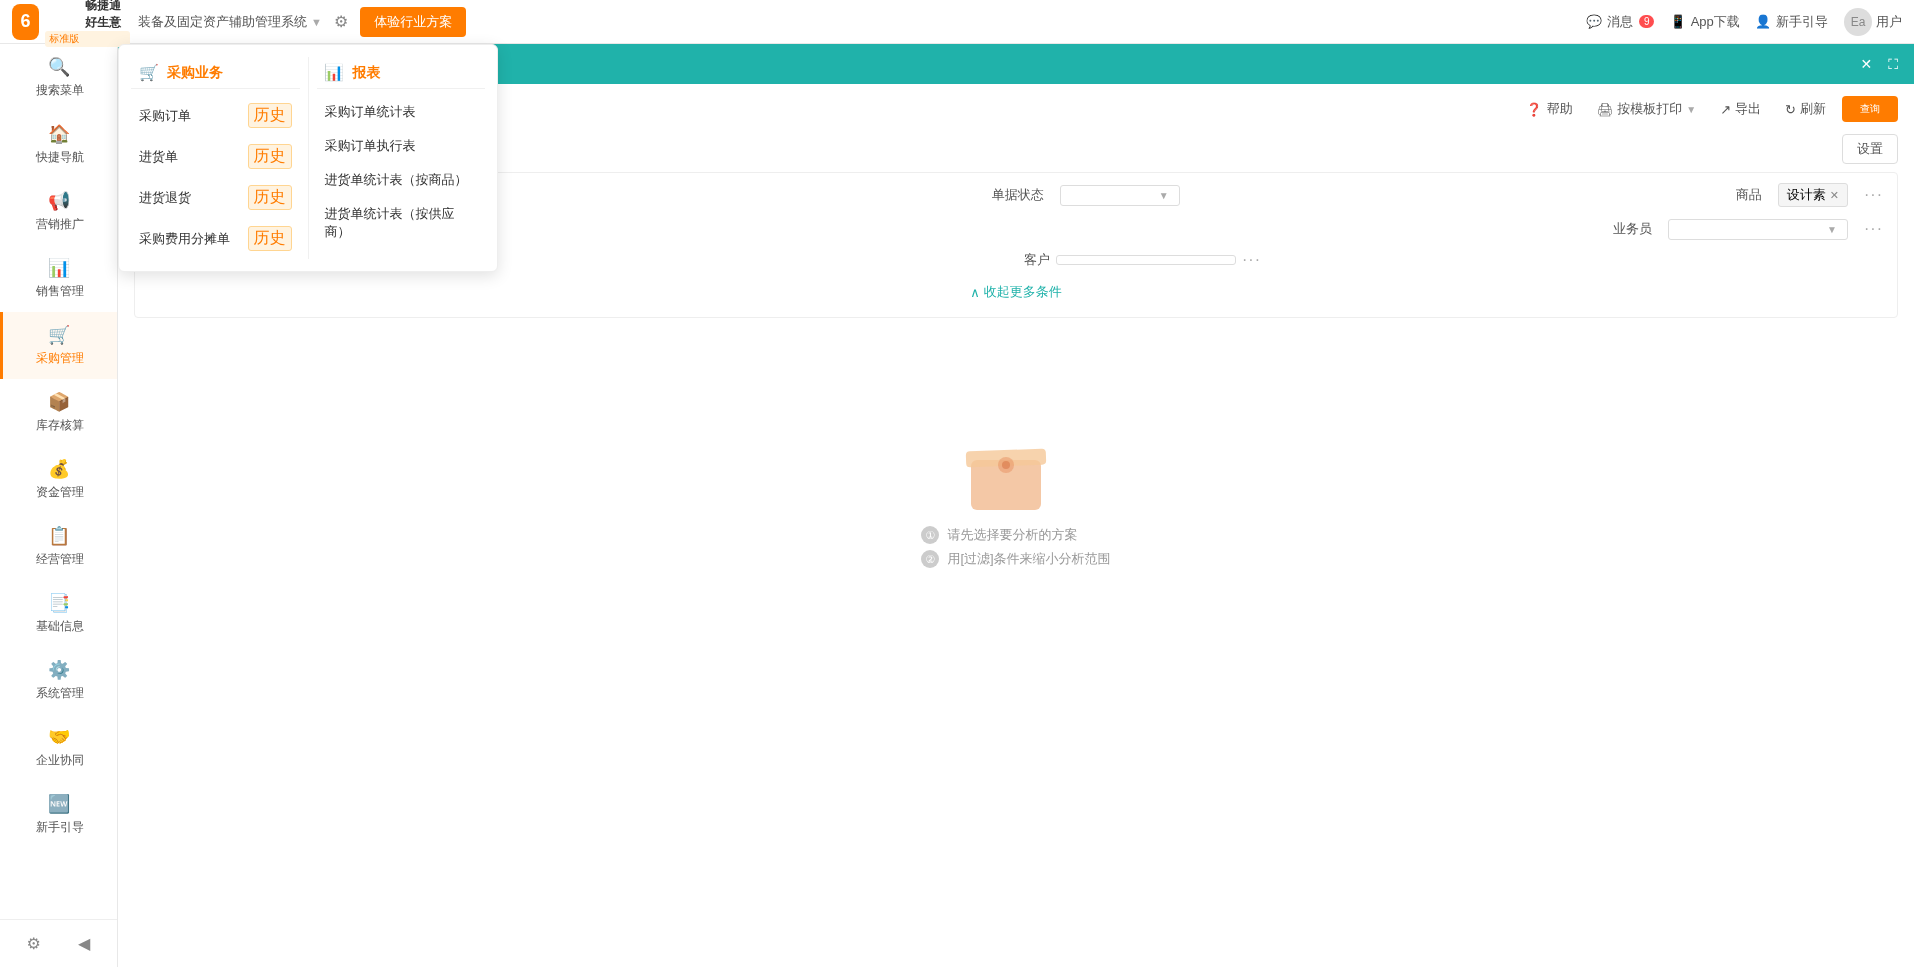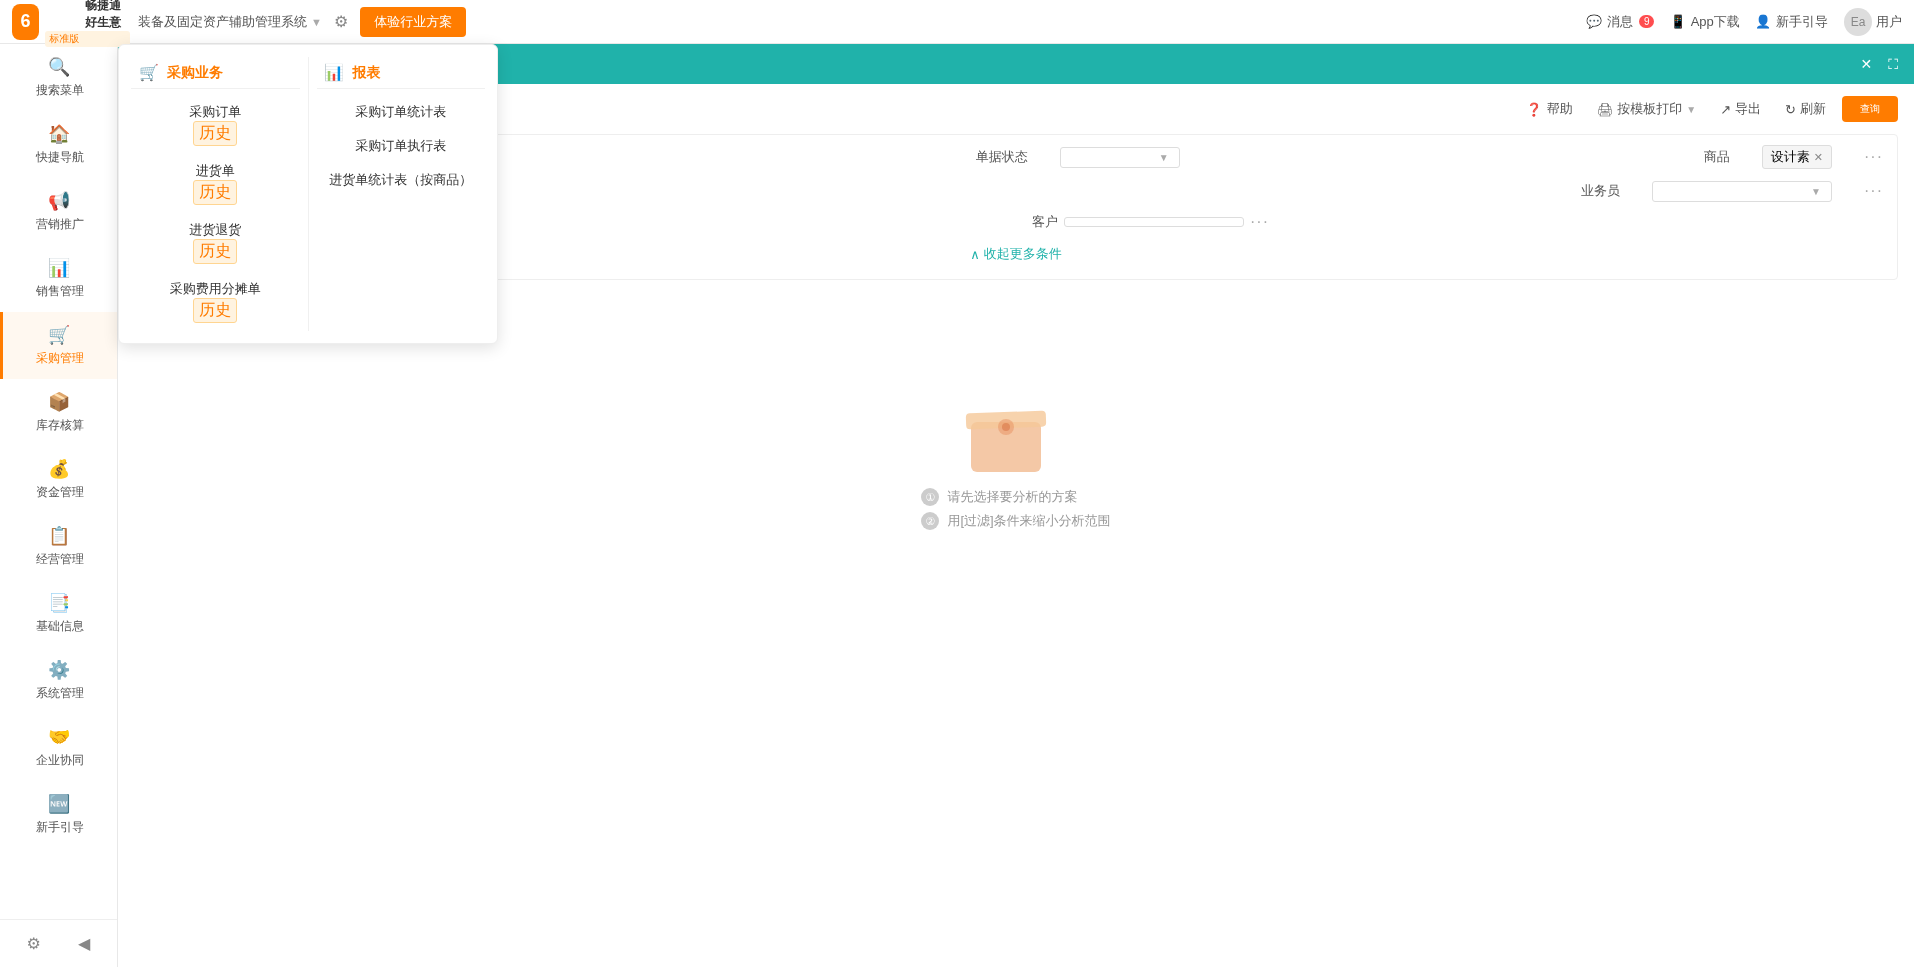--- a/index.html
+++ b/index.html
@@ -50,42 +50,42 @@
 
     
     .toolbar { display: flex; align-items: center; gap: 12px; margin-bottom: 12px; font-size: 13px; color: #888; }
     .toolbar-right { margin-left: auto; display: flex; align-items: center; gap: 8px; }
     .toolbar-btn { display: flex; align-items: center; gap: 4px; cursor: pointer; color: #555; padding: 4px 8px; }
     .query-btn { background: #ff7c00; color: white; border: none; border-radius: 4px; padding: 6px 18px; cursor: pointer; font-size: 10px; }
     .settings-btn { background: white; color: #555; border: 1px solid #ddd; border-radius: 4px; padding: 5px 14px; cursor: pointer; font-size: 13px; display: block; text-align: center; }
 
     
     .filter-area { background: #fff; border: 1px solid #eee; border-radius: 4px; padding: 10px 14px; margin-bottom: 12px; }
-    .filter-row { display: flex; align-items: center; gap: 32px; margin-bottom: 8px; flex-wrap: wrap; }
+    .filter-row { display: flex; align-items: center; gap: 16px; margin-bottom: 8px; flex-wrap: wrap; }
     .filter-row:last-child { margin-bottom: 0; }
     .filter-label { color: #555; white-space: nowrap; font-size: 13px; }
     .filter-tag { display: inline-flex; align-items: center; background: #f5f5f5; border: 1px solid #ddd; border-radius: 3px; padding: 2px 8px; gap: 4px; font-size: 13px; }
     .filter-tag-close { color: #888; cursor: pointer; font-size: 11px; }
     .filter-select { display: flex; align-items: center; gap: 4px; border: 1px solid #ddd; border-radius: 3px; padding: 4px 10px; cursor: pointer; color: #333; min-width: 120px; }
     .filter-select-arrow { color: #aaa; font-size: 10px; }
     .filter-dots { color: #aaa; cursor: pointer; font-size: 16px; letter-spacing: 1px; }
     .collapse-btn { display: flex; align-items: center; gap: 4px; color: #20b2aa; cursor: pointer; font-size: 13px; justify-content: center; padding: 6px; }
 
     
     .empty-state { display: flex; flex-direction: column; align-items: center; justify-content: center; padding: 80px 0; color: #aaa; }
     .empty-illustration { width: 120px; height: 100px; position: relative; margin-bottom: 16px; }
     .empty-hint { display: flex; flex-direction: column; gap: 6px; align-items: flex-start; }
     .empty-hint-item { display: flex; align-items: center; gap: 8px; color: #999; font-size: 13px; }
     .hint-num { width: 18px; height: 18px; border-radius: 50%; background: #ccc; color: white; font-size: 11px; display: flex; align-items: center; justify-content: center; flex-shrink: 0; }
     .dropdown-menu { position: absolute; top: 44px; left: 118px; background: white; border: 1px solid #eee; border-radius: 6px; box-shadow: 0 4px 16px rgba(0,0,0,0.12); z-index: 300; width: 380px; padding: 12px; }
     .dropdown-cols { display: flex; gap: 0; }
     .dropdown-col { flex: 1; }
     .dropdown-col-header { display: flex; align-items: center; gap: 8px; padding: 6px 8px; color: #ff7c00; font-size: 14px; font-weight: bold; border-bottom: 1px solid #f0f0f0; margin-bottom: 6px; }
     .dropdown-col-icon { font-size: 16px; }
-    .dropdown-item { display: flex; align-items: center; justify-content: space-between; padding: 8px 8px; cursor: pointer; color: #333; font-size: 13px; border-radius: 3px; flex-direction: column; }
+    .dropdown-item { display: flex; align-items: center; justify-content: space-between; padding: 8px 8px; cursor: pointer; color: #333; font-size: 13px; border-radius: 3px; }
     .history-tag { background: #fff3e0; color: #ff7c00; border: 1px solid #ffd591; border-radius: 3px; font-size: 16px; padding: 1px 5px; }
     .dropdown-divider { width: 1px; background: #f0f0f0; margin: 0 8px; }
   </style>
 </head>
 <body>
 
 <div class="top-bar">
   <div class="logo-area">
     <div class="logo-icon">6</div>
     <div>
@@ -210,20 +210,23 @@
           <div class="toolbar-btn">
             <span>↗</span>
             <span>导出</span>
           </div>
           <div class="toolbar-btn">
             <span>↻</span>
             <span>刷新</span>
           </div>
           <button class="query-btn">查询</button>
         </div>
+      </div>
+      <div style="display:flex;justify-content:flex-end;margin-bottom:8px;">
+        <button class="settings-btn">设置</button>
       </div>
 
       <div class="filter-area">
 
         <div class="filter-row">
           <span class="filter-label">日期</span>
           <div style="display:flex;align-items:center;gap:6px;">
             <span style="color:#aaa;font-size:13px;">2024-01-01 ~ 2024-12-31</span>
             <span style="color:#aaa;font-size:12px;">7天</span>
             <span style="color:#aaa;font-size:12px;">更多</span>
@@ -334,15 +337,18 @@
       </div>
       <div class="dropdown-item">
         <span>采购订单统计表</span>
       </div>
       <div class="dropdown-item">
         <span>采购订单执行表</span>
       </div>
       <div class="dropdown-item">
         <span>进货单统计表（按商品）</span>
       </div>
+      <div class="dropdown-item">
+        <span>进货单统计表（按供应商）</span>
+      </div>
     </div>
   </div>
 </div>
 
 </body></html>

